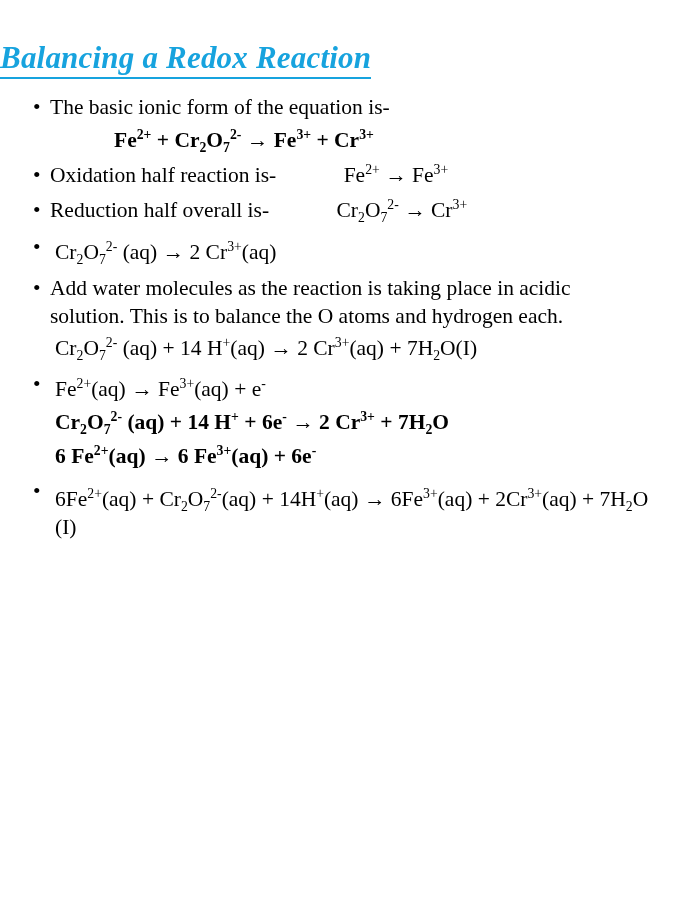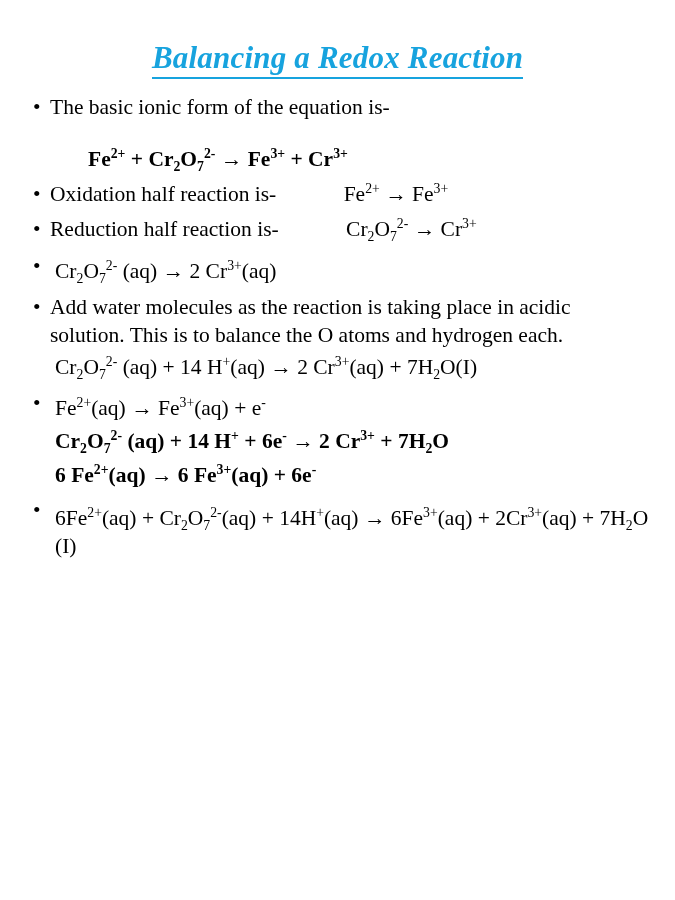--- a/index.html
+++ b/index.html
@@ -21,21 +21,20 @@
     background: #ffffff;
     box-sizing: border-box;
   }
 
   
   .title-wrap {
     position: absolute;
     top: 42px;
     left: 0;
     width: 675px;
-    text-align: center;
   }
   .title {
     display: inline-block;
     font-family: "Liberation Serif", "DejaVu Serif", serif;
     font-size: 31px;
     font-weight: bold;
     font-style: italic;
     color: #17A3DE;
     letter-spacing: 0.2px;
     border-bottom: 2.5px solid #17A3DE;
@@ -82,22 +81,21 @@
   .eq {
     padding-left: 55px;
     padding-right: 20px;
     font-size: 21.5px;
     line-height: 1.32;
     margin: 0;
     white-space: nowrap;
   }
   .eq.wrap { white-space: normal; }
   .eq.indent-big {
-    padding-left: 88px;
-    margin-top: 19px;
+    padding-left: 114px;
   }
   .eq.bold {
     font-weight: bold;
   }
 
   
   .sp-3 { height: 3px; }
   .sp-5 { height: 5px; }
   .sp-6 { height: 6px; }
   .sp-8 { height: 8px; }
@@ -132,21 +130,21 @@
     <p class="bullet two-col">
       <span class="dot">•</span>
       <span class="txt">Oxidation half reaction is-</span>
       <span class="rhs">Fe<sup>2+</sup> → Fe<sup>3+</sup></span>
     </p>
 
     <div class="sp-6"></div>
 
     <p class="bullet two-col">
       <span class="dot">•</span>
-      <span class="txt">Reduction half reaction is-</span>
+      <span class="txt">Reduction half overall is-</span>
       <span class="rhs">Cr<sub>2</sub>O<sub>7</sub><sup>2-</sup> → Cr<sup>3+</sup></span>
     </p>
 
     <div class="sp-8"></div>
 
     <p class="bullet">
       <span class="dot">•</span>
     </p>
     <div class="sp-3"></div>
     <p class="eq">Cr<sub>2</sub>O<sub>7</sub><sup>2-</sup> (aq) → 2 Cr<sup>3+</sup>(aq)</p>

